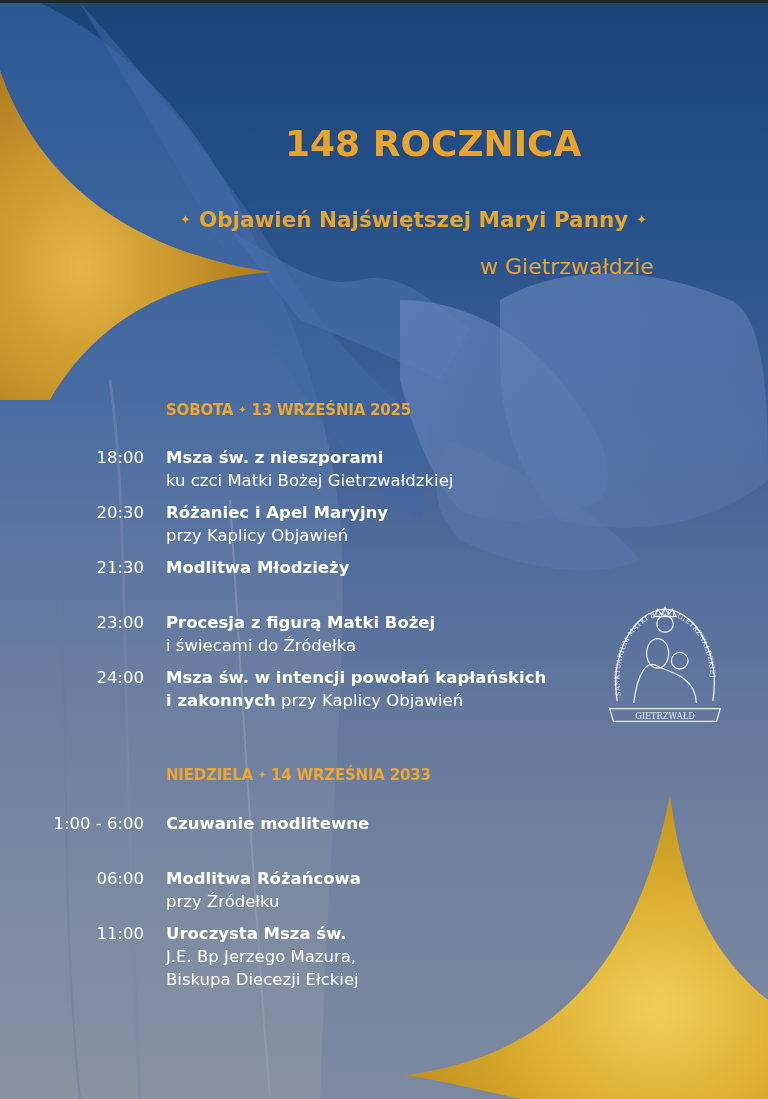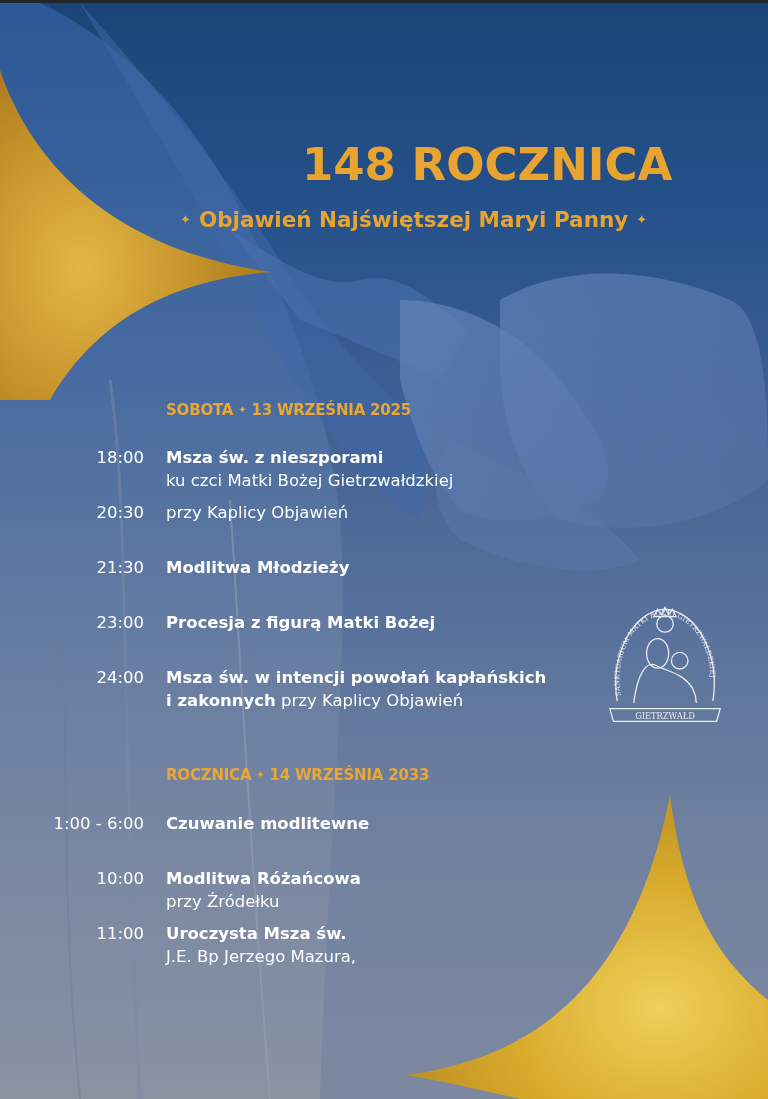--- a/index.html
+++ b/index.html
@@ -17,26 +17,25 @@
 
     
     .fabric { position: absolute; inset: 0; z-index: 1; }
 
     
     .gold { position: absolute; z-index: 2; }
 
     .content { position: absolute; inset: 0; z-index: 3; }
 
     .title {
-      position: absolute; left: 285px; top: 137px; width: 420px;
+      position: absolute; left: 285px; top: 116px; width: 420px;
       font-family: "DejaVu Sans", sans-serif; font-weight: bold;
-      font-size: 45px; letter-spacing: 0px; color: #e8a430;
+      font-size: 36px; letter-spacing: 0px; color: #e8a430;
       line-height: 56px; white-space: nowrap;
       text-shadow: 0 0 1px rgba(120,70,0,0.4);
-      margin-left: 17px;
     }
     .subtitle {
       position: absolute; left: 180px; top: 205px; width: 545px;
       display: flex; align-items: center; gap: 8px;
       font-weight: bold; font-size: 21.5px; color: #e8a430; white-space: nowrap;
       line-height: 30px;
     }
     .spark { font-size: 13px; color: #e8a430; }
     .place {
       position: absolute; left: 480px; top: 252px;
@@ -138,76 +137,80 @@
     </text>
   </svg>
 
   <div class="content">
     <div class="title">148 ROCZNICA</div>
     <div class="subtitle">
       <span class="spark">✦</span>
       <span>Objawień Najświętszej Maryi Panny</span>
       <span class="spark">✦</span>
     </div>
+    <div class="place">w Gietrzwałdzie</div>
 
     <div class="day-header" style="top:401px">
       <span>SOBOTA</span><span class="dot">✦</span><span>13 WRZEŚNIA 2025</span>
     </div>
 
     <div class="event" style="top:446px">
       <div class="time">18:00</div>
       <div class="desc">
           <b class="line">Msza św. z nieszporami</b>
           <span class="line">ku czci Matki Bożej Gietrzwałdzkiej</span>
         </div>
     </div>
     <div class="event" style="top:501px">
       <div class="time">20:30</div>
       <div class="desc">
+          <b class="line">Różaniec i Apel Maryjny</b>
           <span class="line">przy Kaplicy Objawień</span>
         </div>
     </div>
     <div class="event" style="top:556px">
       <div class="time">21:30</div>
       <div class="desc">
           <b class="line">Modlitwa Młodzieży</b>
         </div>
     </div>
     <div class="event" style="top:611px">
       <div class="time">23:00</div>
       <div class="desc">
           <b class="line">Procesja z figurą Matki Bożej</b>
+          <span class="line">i świecami do Źródełka</span>
         </div>
     </div>
     <div class="event" style="top:666px">
       <div class="time">24:00</div>
       <div class="desc">
           <b class="line">Msza św. w intencji powołań kapłańskich</b>
           <span class="line"><b>i zakonnych</b> <span>przy Kaplicy Objawień</span></span>
         </div>
     </div>
 
     <div class="day-header" style="top:766px">
-      <span>ROCZNICA</span><span class="dot">✦</span><span>14 WRZEŚNIA 2033</span>
+      <span>NIEDZIELA</span><span class="dot">✦</span><span>14 WRZEŚNIA 2033</span>
     </div>
 
     <div class="event" style="top:812px">
       <div class="time">1:00 - 6:00</div>
       <div class="desc">
           <b class="line">Czuwanie modlitewne</b>
         </div>
     </div>
     <div class="event" style="top:867px">
-      <div class="time">10:00</div>
+      <div class="time">06:00</div>
       <div class="desc">
           <b class="line">Modlitwa Różańcowa</b>
           <span class="line">przy Źródełku</span>
         </div>
     </div>
     <div class="event" style="top:922px">
       <div class="time">11:00</div>
       <div class="desc">
           <b class="line">Uroczysta Msza św.</b>
           <span class="line">J.E. Bp Jerzego Mazura,</span>
+          <span class="line">Biskupa Diecezji Ełckiej</span>
         </div>
     </div>
   </div>
 </div>
 
 </body></html>

